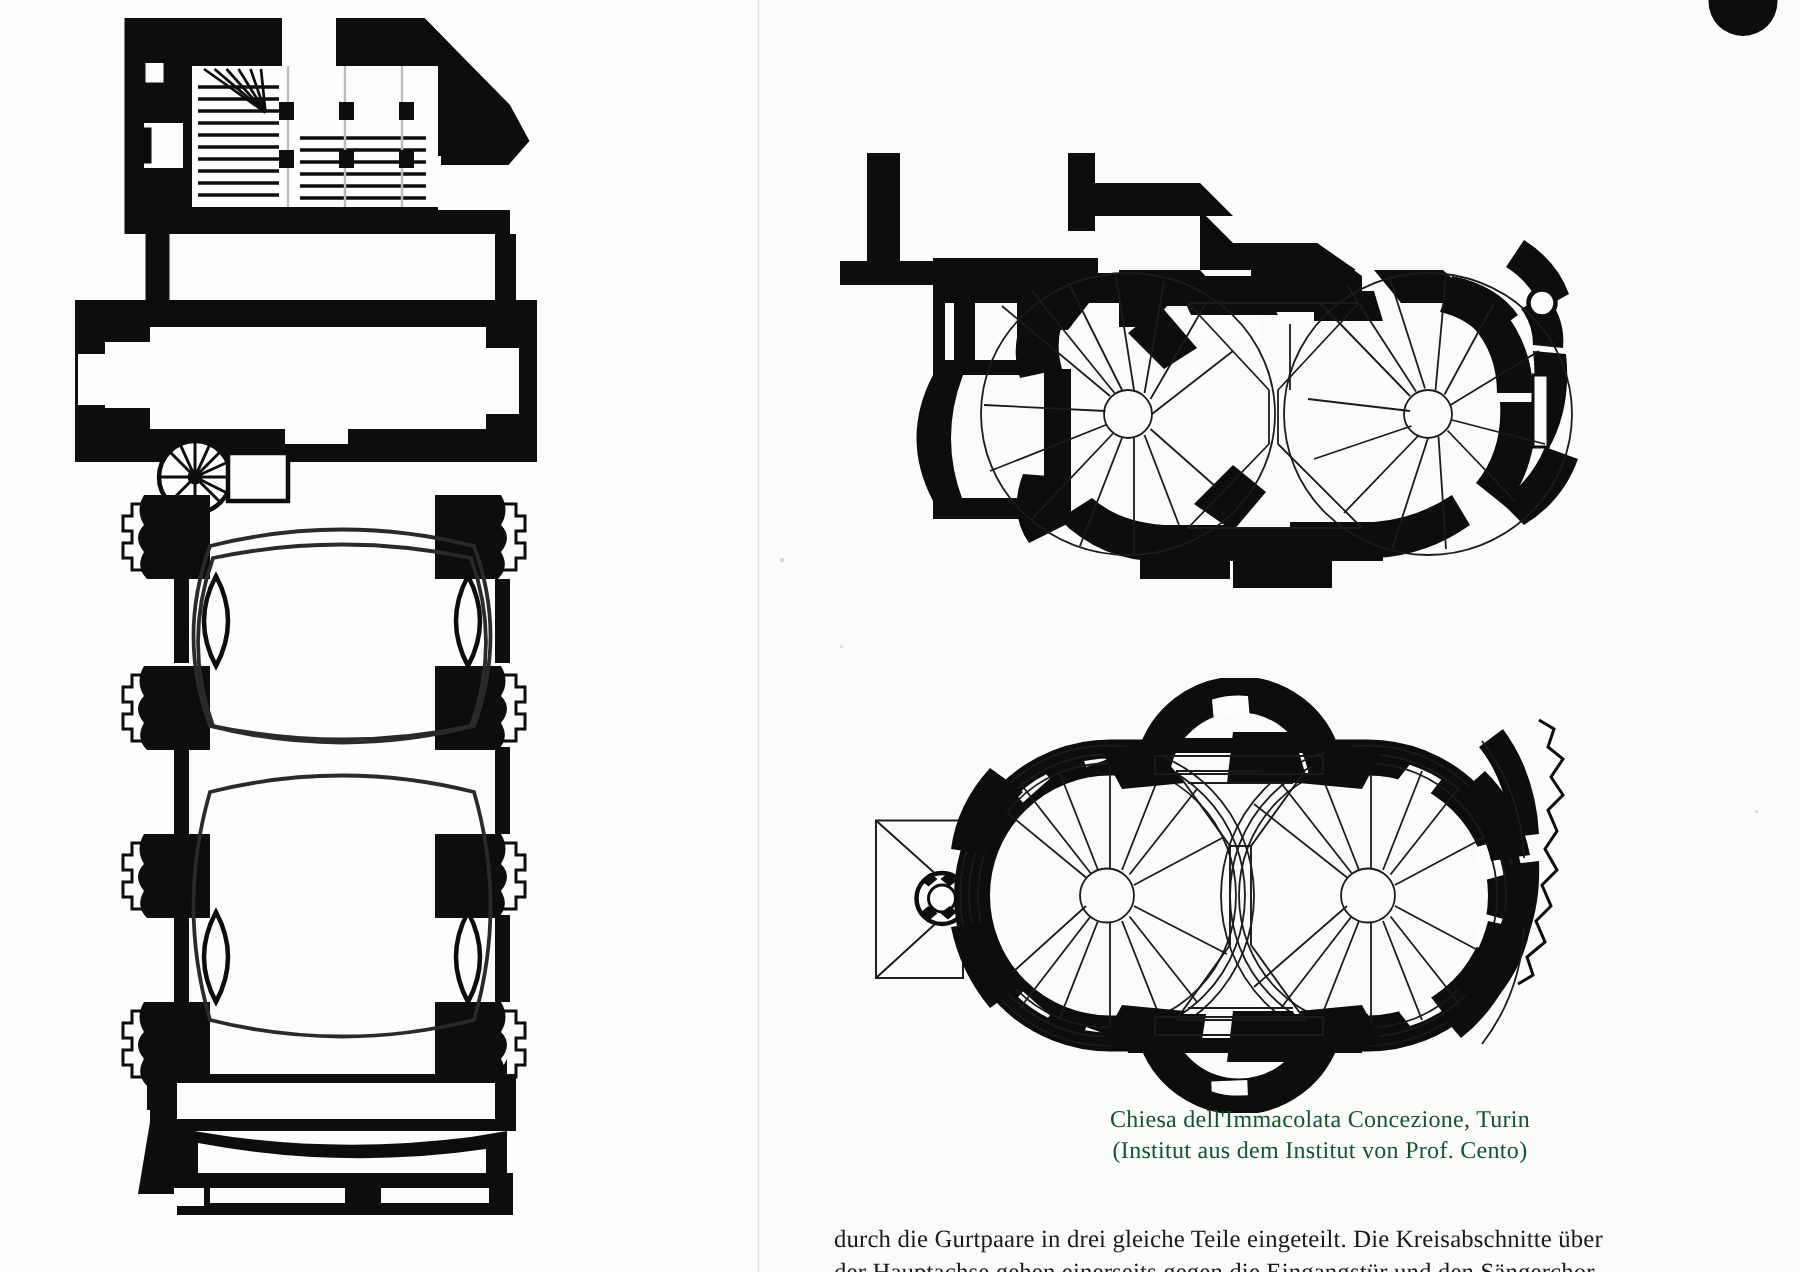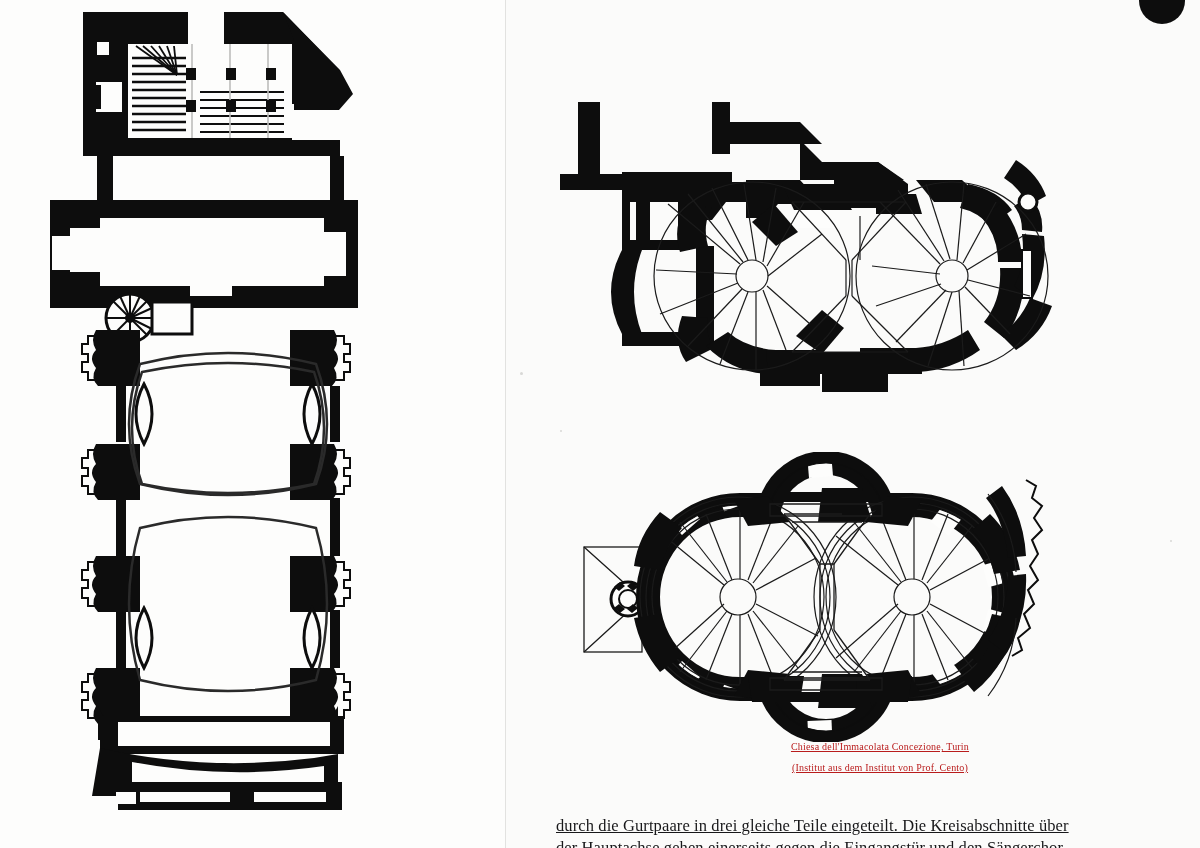--- a/index.html
+++ b/index.html
@@ -32,45 +32,43 @@
   }
   .plan svg { display: block; }
 
   
   .caption {
     position: absolute;
     left: 560px;
     top: 736px;
     width: 640px;
     text-align: center;
-    color: #b91c1c;
-    font-size: 10px;
+    color: #14532d;
+    font-size: 16px;
     line-height: 21px;
     letter-spacing: .2px;
-    text-decoration: underline;
   }
   .caption .line { white-space: nowrap; }
 
   
   .bodytext {
     position: absolute;
     left: 556px;
     top: 815px;
     width: 640px;
     color: #18181a;
     font-size: 16.5px;
     line-height: 22px;
     letter-spacing: .1px;
     text-align: left;
   }
   .bodytext .clipline {
     display: block;
     height: 22px;
     overflow: hidden;
-    text-decoration: underline;
   }
   .bodytext .clipline.partial {
     height: 14px;
   }
 
   
   .corner-dot {
     position: absolute;
     right: 15px;
     top: -22px;

